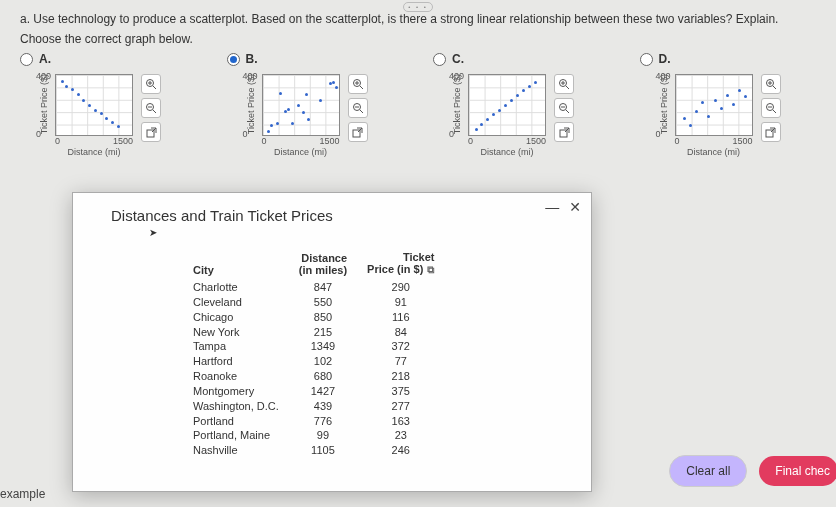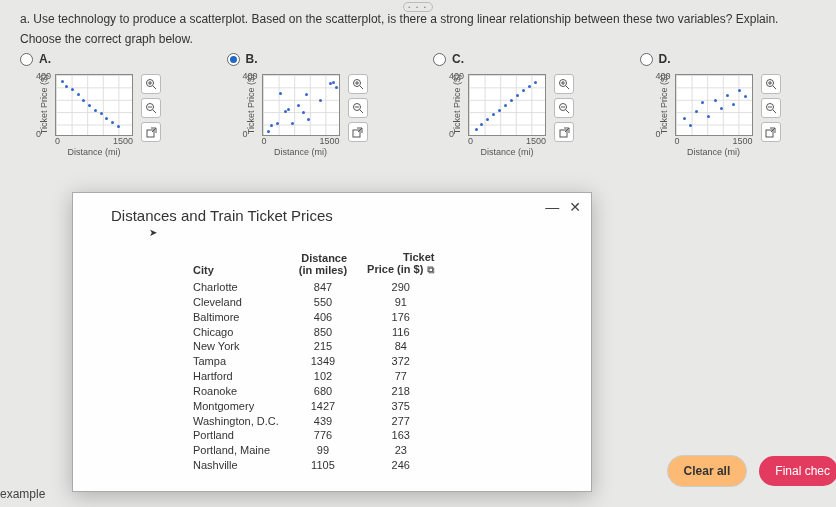--- a/index.html
+++ b/index.html
@@ -125,21 +125,21 @@
     bottom:20px; right:-2px;
     display:flex; gap:12px; align-items:center;
   }
   .btn {
     padding:8px 16px;
     border-radius:18px;
     font-size:12px;
     cursor:pointer;
     border:1px solid #ccc;
   }
-  .btn.clear { background:#fdba74; color:#333;font-weight:bold; }
+  .btn.clear { background:#c4b5fd; color:#333; }
   .btn.final { background:#e23b5f; color:#fff; border:none; padding-right:8px;}
   .example-stub {
     position:absolute; bottom:6px; left:0;
     font-size:12px; color:#444;
   }
   .dots-top {
     position:absolute; top:2px; left:50%; transform:translateX(-50%);
     width:30px; height:10px;
     border:1px solid #bbb; border-radius:6px;
     display:flex; align-items:center; justify-content:center;
@@ -408,25 +408,20 @@
           <td class="city">Charlotte</td>
           <td class="num">847</td>
           <td class="num">290</td>
         </tr>
         <tr>
           <td class="city">Cleveland</td>
           <td class="num">550</td>
           <td class="num">91</td>
         </tr>
         <tr>
-          <td class="city">Baltimore</td>
-          <td class="num">406</td>
-          <td class="num">176</td>
-        </tr>
-        <tr>
           <td class="city">Chicago</td>
           <td class="num">850</td>
           <td class="num">116</td>
         </tr>
         <tr>
           <td class="city">New York</td>
           <td class="num">215</td>
           <td class="num">84</td>
         </tr>
         <tr>

